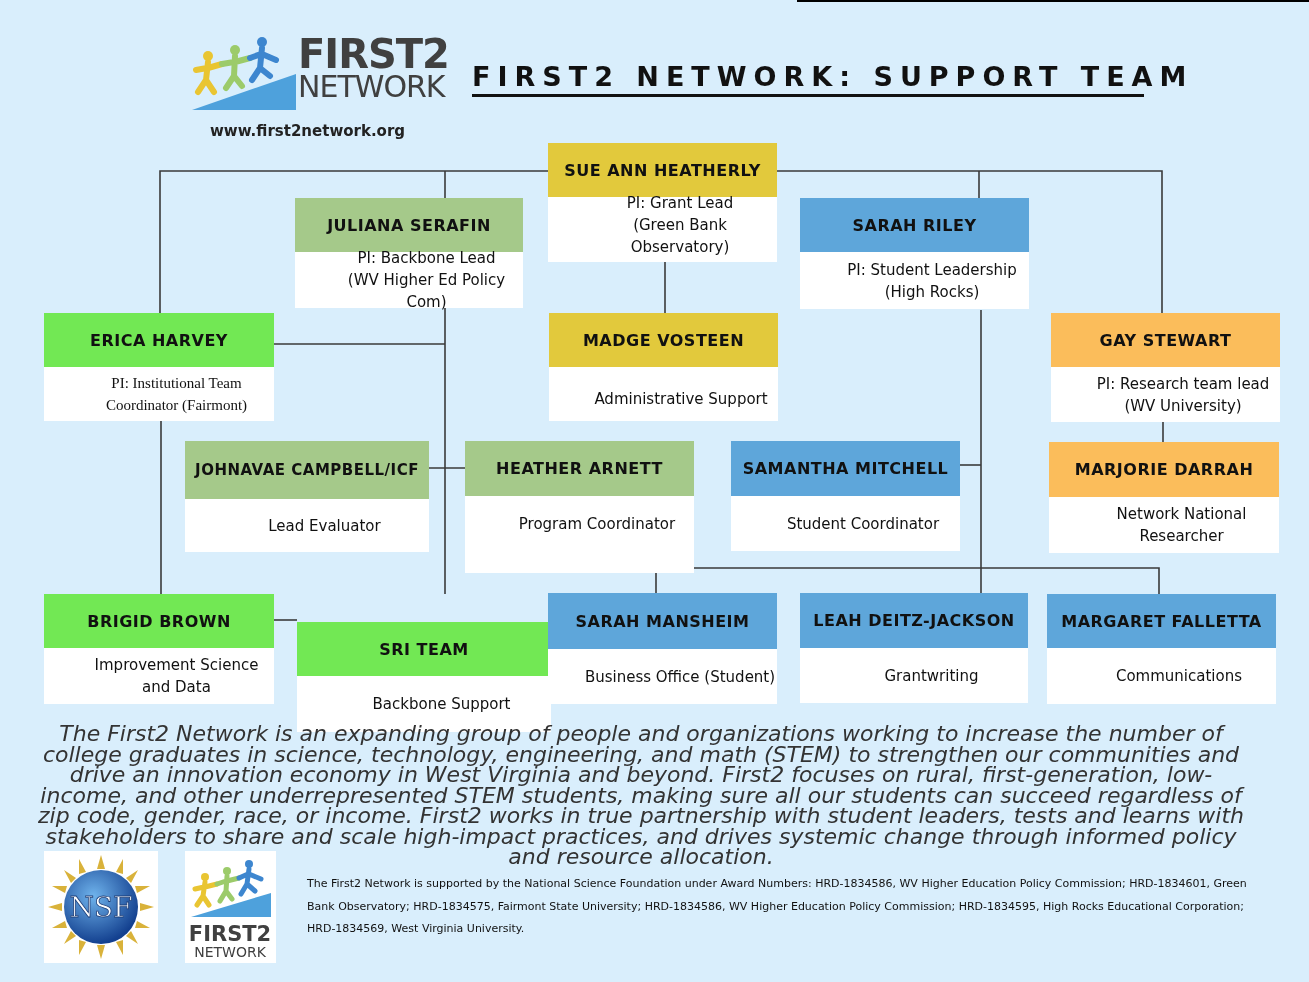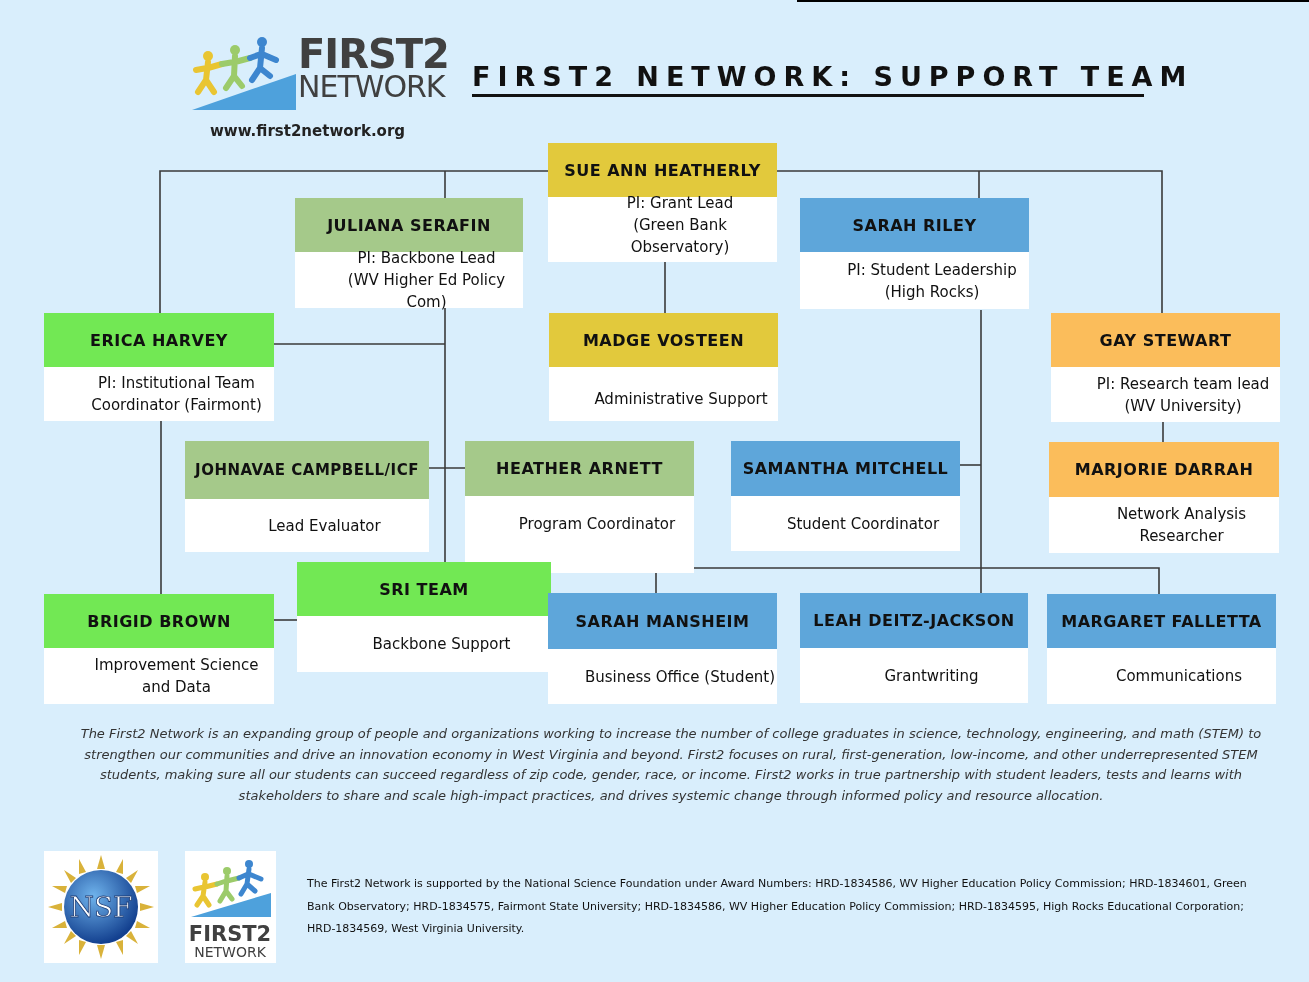--- a/index.html
+++ b/index.html
@@ -8,21 +8,21 @@
   .logo{position:absolute;left:190px;top:34px;width:260px;height:80px;}
   .logo-text{position:absolute;left:108px;top:0;font-family:"DejaVu Sans",sans-serif;color:#404040;line-height:1;}
   .logo-t1{font-size:40px;font-weight:bold;letter-spacing:-1px;}
   .logo-t2{font-size:30px;letter-spacing:-1px;margin-top:-2px;}
   .url{position:absolute;left:210px;top:122px;font-size:15px;font-weight:bold;color:#222;}
   .title{position:absolute;left:472px;top:60px;font-size:27px;font-weight:bold;letter-spacing:7px;color:#111;white-space:nowrap;border-bottom:3px solid #111;padding-bottom:0;line-height:34px;width:672px;}
   svg.lines{position:absolute;left:0;top:0;width:1309px;height:982px;}
   .box{position:absolute;background:#fff;}
   .box .hd{display:flex;align-items:center;justify-content:center;font-weight:bold;font-size:16px;letter-spacing:0.5px;text-align:center;white-space:nowrap;}
   .box .bd{display:flex;align-items:center;justify-content:center;text-align:center;font-size:15px;line-height:22px;white-space:pre-line;color:#111;padding-left:35px;}
-  .mission{position:absolute;left:60px;top:724px;width:1222px;text-align:center;font-style:italic;font-size:13px;line-height:20.5px;color:#333;}
+  .mission{position:absolute;left:30px;top:724px;width:1222px;text-align:center;font-style:italic;font-size:22px;line-height:20.5px;color:#333;}
   .nsf{position:absolute;left:44px;top:851px;width:114px;height:112px;background:#fff;}
   .f2small{position:absolute;left:185px;top:851px;width:91px;height:112px;background:#fff;}
   .funding{position:absolute;left:307px;top:873px;width:950px;font-size:11px;line-height:22.5px;color:#111;}
 </style>
 </head>
 <body>
 
 <div class="topbar"></div>
 
 <div class="logo">
@@ -83,21 +83,21 @@
 </div>
 
 <div class="box" style="left:800px;top:198px;width:229px;height:111px;">
   <div class="hd" style="height:54px;background:#5ea6da;">SARAH RILEY</div>
   <div class="bd" style="height:57px;">PI: Student Leadership
 (High Rocks)</div>
 </div>
 
 <div class="box" style="left:44px;top:313px;width:230px;height:108px;">
   <div class="hd" style="height:54px;background:#72e854;">ERICA HARVEY</div>
-  <div class="bd" style="height:54px;">PI: Institutional Team
+  <div class="bd" style="height:54px;font-family:Liberation Serif, serif;">PI: Institutional Team
 Coordinator (Fairmont)</div>
 </div>
 
 <div class="box" style="left:549px;top:313px;width:229px;height:108px;">
   <div class="hd" style="height:54px;background:#e2c93c;">MADGE VOSTEEN</div>
   <div class="bd" style="height:64px;border-radius:6px;">Administrative Support</div>
 </div>
 
 <div class="box" style="left:1051px;top:313px;width:229px;height:109px;">
   <div class="hd" style="height:54px;background:#fbbd5b;">GAY STEWART</div>
@@ -115,31 +115,31 @@
   <div class="bd" style="height:55px;">Program Coordinator</div>
 </div>
 
 <div class="box" style="left:731px;top:441px;width:229px;height:110px;">
   <div class="hd" style="height:55px;background:#5ea6da;">SAMANTHA MITCHELL</div>
   <div class="bd" style="height:55px;">Student Coordinator</div>
 </div>
 
 <div class="box" style="left:1049px;top:442px;width:230px;height:111px;">
   <div class="hd" style="height:55px;background:#fbbd5b;">MARJORIE DARRAH</div>
-  <div class="bd" style="height:56px;">Network Analysis
+  <div class="bd" style="height:56px;">Network National
 Researcher</div>
 </div>
 
 <div class="box" style="left:44px;top:594px;width:230px;height:110px;">
   <div class="hd" style="height:54px;background:#72e854;">BRIGID BROWN</div>
   <div class="bd" style="height:56px;">Improvement Science
 and Data</div>
 </div>
 
-<div class="box" style="left:297px;top:562px;width:254px;height:110px;">
+<div class="box" style="left:297px;top:622px;width:254px;height:110px;">
   <div class="hd" style="height:54px;background:#72e854;">SRI TEAM</div>
   <div class="bd" style="height:56px;">Backbone Support</div>
 </div>
 
 <div class="box" style="left:548px;top:593px;width:229px;height:111px;">
   <div class="hd" style="height:56px;background:#5ea6da;">SARAH MANSHEIM</div>
   <div class="bd" style="height:55px;">Business Office (Student)</div>
 </div>
 
 <div class="box" style="left:800px;top:593px;width:228px;height:110px;">

